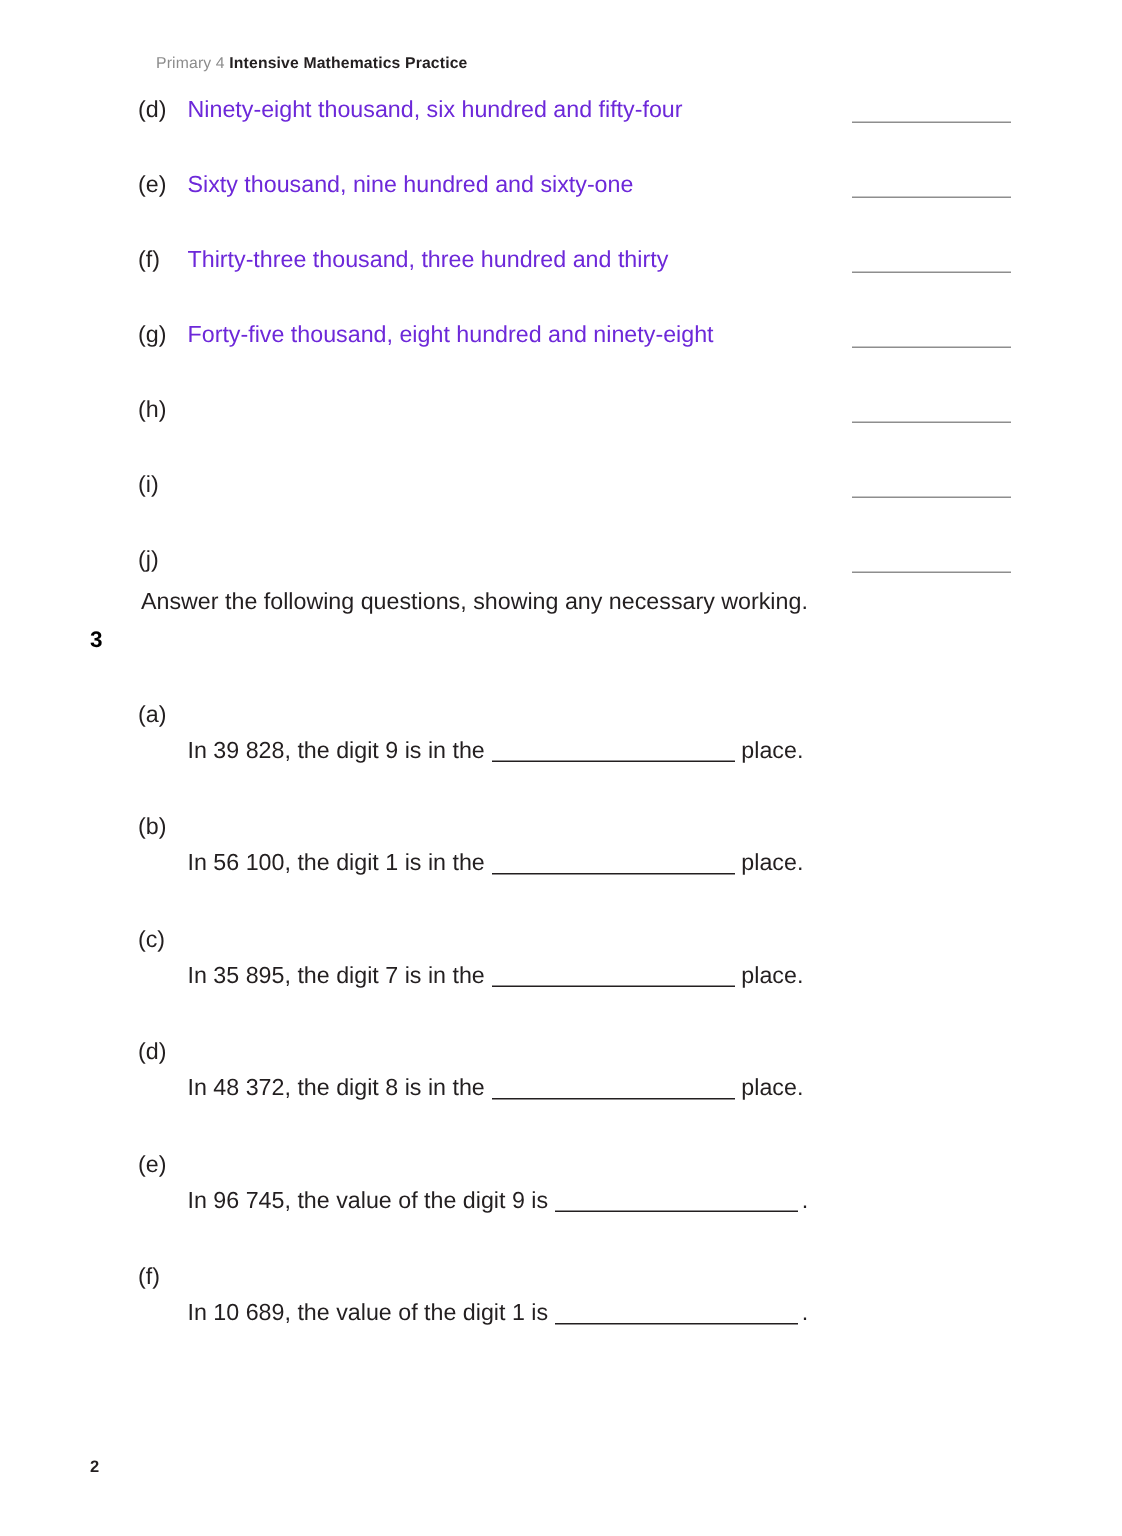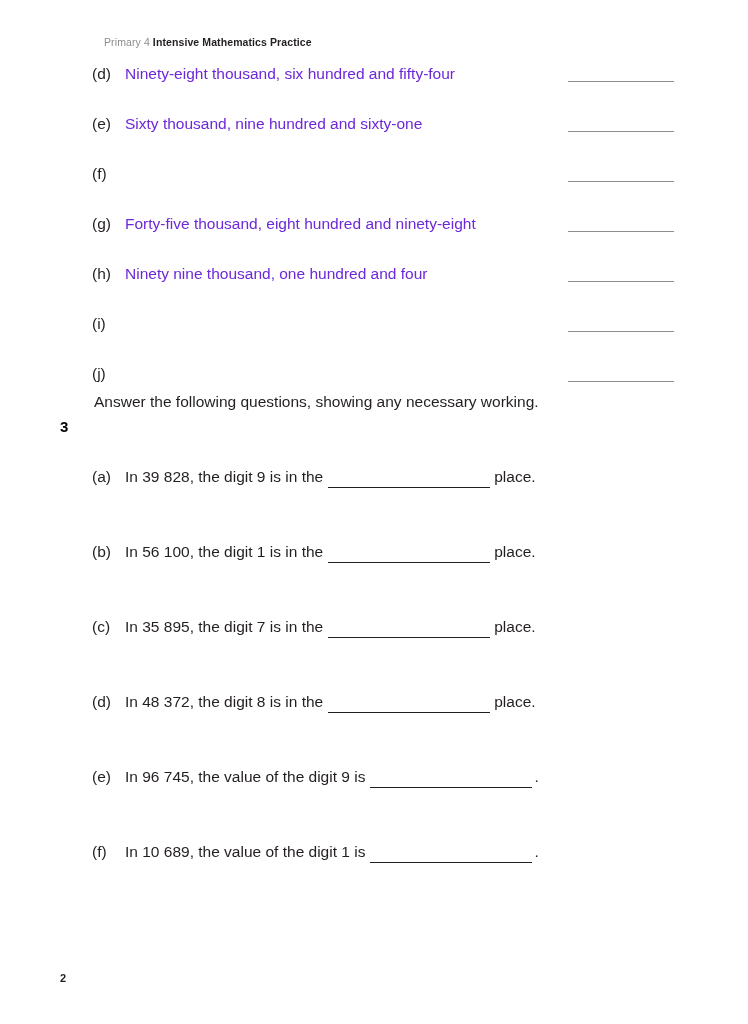--- a/index.html
+++ b/index.html
@@ -109,21 +109,22 @@
     white-space: nowrap;
   }
   .qrow .sentence {
     position: absolute;
     left: 125px;
     font-size: 15.5px;
     color: #231f20;
     line-height: 22px;
     white-space: nowrap;
     display: flex;
-    align-items: flex-end;
+    align-items: center;
+    margin-top: 24px;
   }
   .qrow .pre { display: inline-block; }
   .qrow .blank {
     display: inline-block;
     width: 162px;
     border-bottom: 1.3px solid #231f20;
     margin: 0 4px 0 5px;
     height: 13px;
   }
   .qrow .post { display: inline-block; }
@@ -155,32 +156,32 @@
   </div>
 
   <div class="row" style="top:113px;">
     <span class="label">(e)</span>
     <span class="text">Sixty thousand, nine hundred and sixty-one</span>
     <span class="answer-rule"></span>
   </div>
 
   <div class="row" style="top:163px;">
     <span class="label">(f)</span>
+    <span class="text">Thirty-three thousand, three hundred and thirty</span>
     <span class="answer-rule"></span>
   </div>
 
   <div class="row" style="top:213px;">
     <span class="label">(g)</span>
     <span class="text">Forty-five thousand, eight hundred and ninety-eight</span>
     <span class="answer-rule"></span>
   </div>
 
   <div class="row" style="top:263px;">
     <span class="label">(h)</span>
-    <span class="text">Ninety nine thousand, one hundred and four</span>
     <span class="answer-rule"></span>
   </div>
 
   <div class="row" style="top:313px;">
     <span class="label">(i)</span>
     <span class="answer-rule"></span>
   </div>
 
   <div class="row" style="top:363px;">
     <span class="label">(j)</span>

